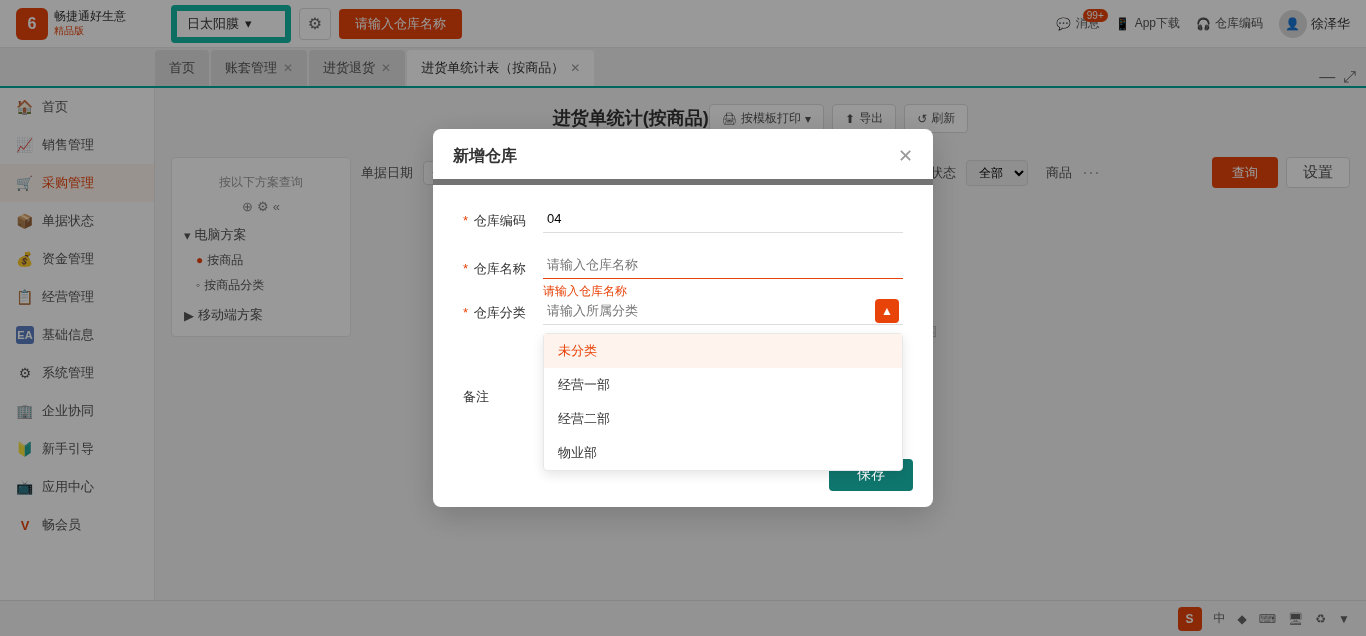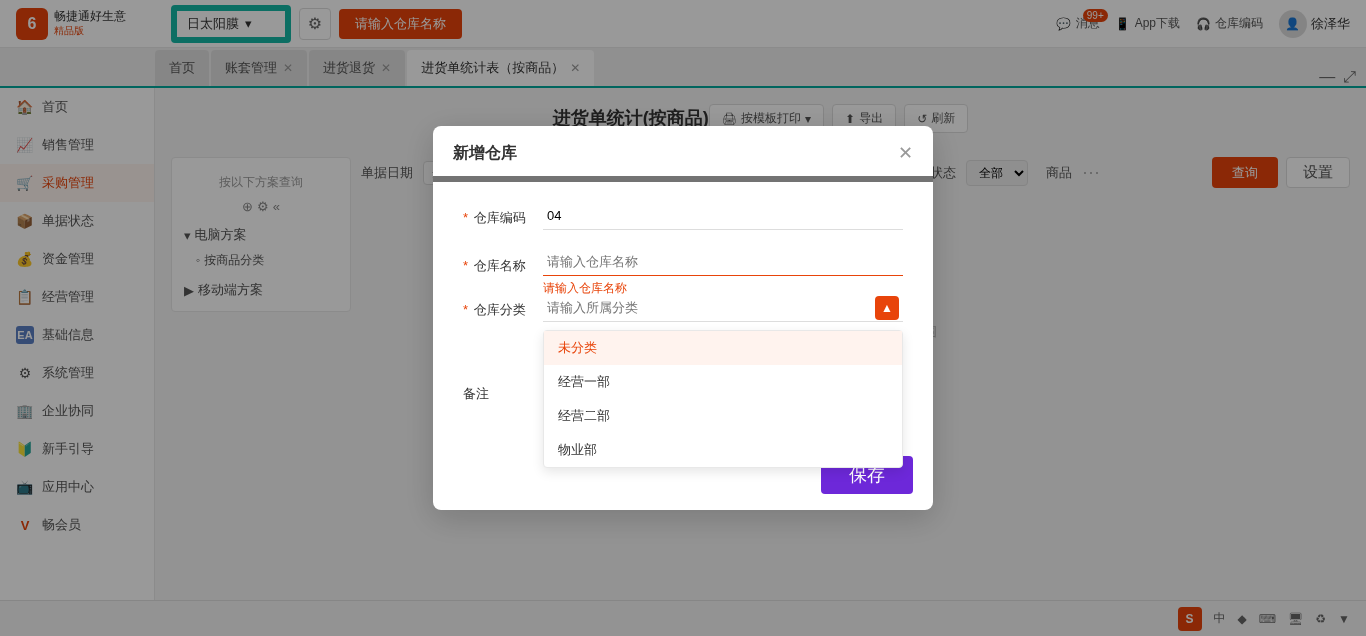--- a/index.html
+++ b/index.html
@@ -418,26 +418,26 @@
     }
     .dropdown-option.selected { background: #fff3ee; color: #e8440a; }
 
     .modal-footer {
       display: flex;
       justify-content: flex-end;
       padding: 12px 20px 16px;
       gap: 10px;
     }
     .btn-save {
-      background: #6d28d9;
+      background: #0f766e;
       color: white;
       border: none;
       border-radius: 4px;
       padding: 7px 28px;
-      font-size: 18px;
+      font-size: 14px;
       cursor: pointer;
     }
 
     
     .bottom-bar {
       position: fixed;
       bottom: 0;
       right: 0;
       width: 100%;
       height: 36px;
@@ -605,20 +605,23 @@
           <span class="filter-title">按以下方案查询</span>
           <div style="display:flex;gap:4px;">
             <span style="cursor:pointer;color:#888;">⊕</span>
             <span style="cursor:pointer;color:#888;">⚙</span>
             <span style="cursor:pointer;color:#888;">«</span>
           </div>
         </div>
         <div class="filter-section-header">
           <span>▾</span>
           <span>电脑方案</span>
+        </div>
+        <div class="filter-item filter-active">
+          <span style="color:#e8440a;margin-right:4px;">●</span>按商品
         </div>
         <div class="filter-item">
           <span style="margin-right:4px;">◦</span>按商品分类
         </div>
         <div class="filter-section-header" style="margin-top:4px;">
           <span>▶</span>
           <span>移动端方案</span>
         </div>
       </div>
 

